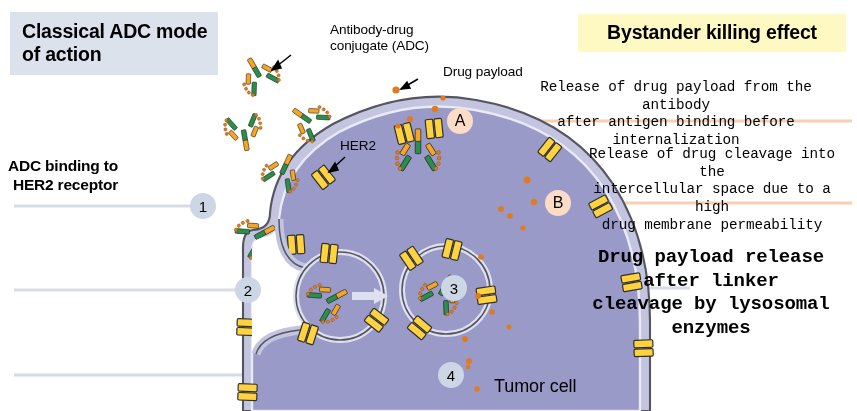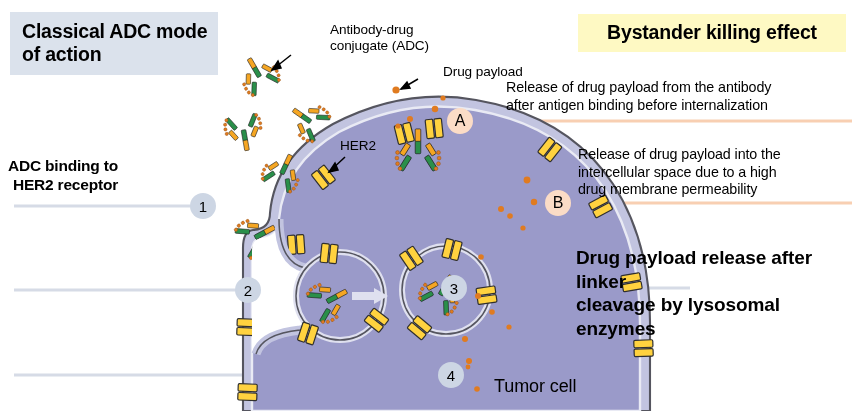--- a/index.html
+++ b/index.html
@@ -68,23 +68,24 @@
   }
   #step-label-1 { left: 8px; top: 157px; text-align: right; }
   #step-label-2 { left: 8px; top: 248px; }
   #step-label-3 { left: 8px; top: 330px; }
 
   
   .right-para {
     position: absolute;
     font-size: 14.3px;
     line-height: 1.24;
-    text-align: left;
+    text-align: center;
     white-space: pre-line;
     letter-spacing: -0.1px;
+    font-family: Liberation Mono, monospace;
   }
   #para-a { right: 11px; top: 79px; width: 340px; }
   #para-b { right: 11px; top: 146px; width: 268px; }
   #para-c {
     right: 11px; top: 246px; width: 270px;
     font-weight: bold; font-size: 19px;
   }
   #para-d { right: 11px; top: 300px; width: 282px; }
 
   
@@ -286,21 +287,21 @@
   <div class="banner" id="banner-left">Classical ADC
 mode of action</div>
 
   <div class="banner" id="banner-right">Bystander killing effect</div>
 
   <div class="step-label" id="step-label-1">ADC binding to
 HER2 receptor</div>
 
   <div class="right-para" id="para-a">Release of drug payload from the antibody
 after antigen binding before internalization</div>
-  <div class="right-para" id="para-b">Release of drug payload into the
+  <div class="right-para" id="para-b">Release of drug cleavage into the
 intercellular space due to a high
 drug membrane permeability</div>
   <div class="right-para" id="para-c">Drug payload release after linker
 cleavage by lysosomal enzymes</div>
 
   <div class="callout" id="callout-adc">Antibody-drug
 conjugate (ADC)</div>
   <div class="callout" id="callout-payload">Drug payload</div>
   <div class="callout" id="callout-her2">HER2</div>
   <div class="callout" id="callout-tumor">Tumor cell</div>

